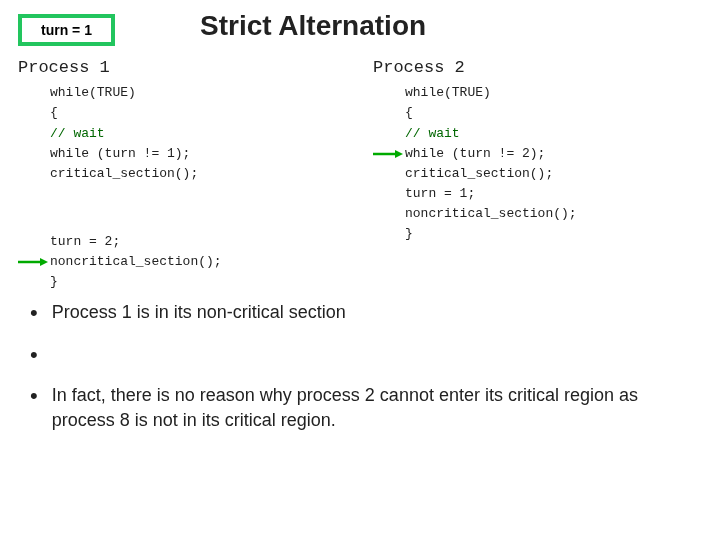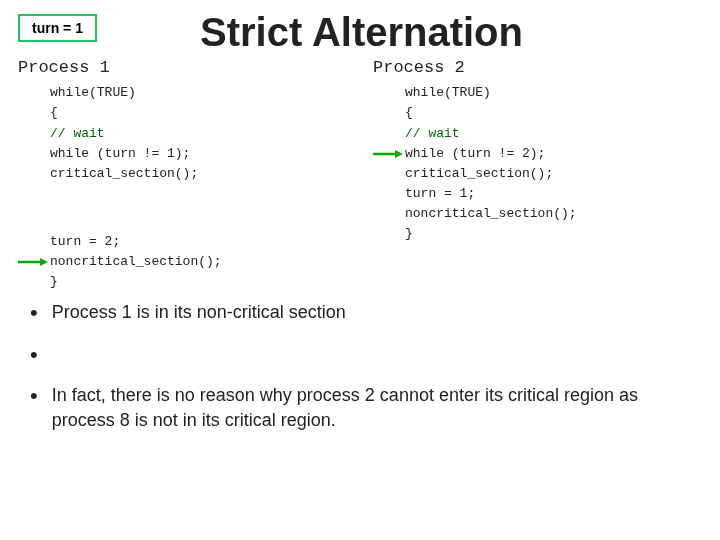--- a/index.html
+++ b/index.html
@@ -11,33 +11,33 @@
       font-family: Arial, sans-serif;
       overflow: hidden;
       position: relative;
     }
 
     
     #turn-badge {
       position: absolute;
       top: 14px;
       left: 18px;
-      border: 2px solid #22c55e;
-      padding: 4px 12px;
+      border: 4px solid #22c55e;
+      padding: 4px 19px;
       font-size: 14px;
       font-weight: bold;
       background: #fff;
     }
 
     
     #page-title {
       position: absolute;
       top: 10px;
       left: 200px;
-      font-size: 40px;
+      font-size: 28px;
       font-weight: bold;
       color: #222;
     }
 
     
     #code-container {
       position: absolute;
       top: 55px;
       left: 18px;
       display: flex;

